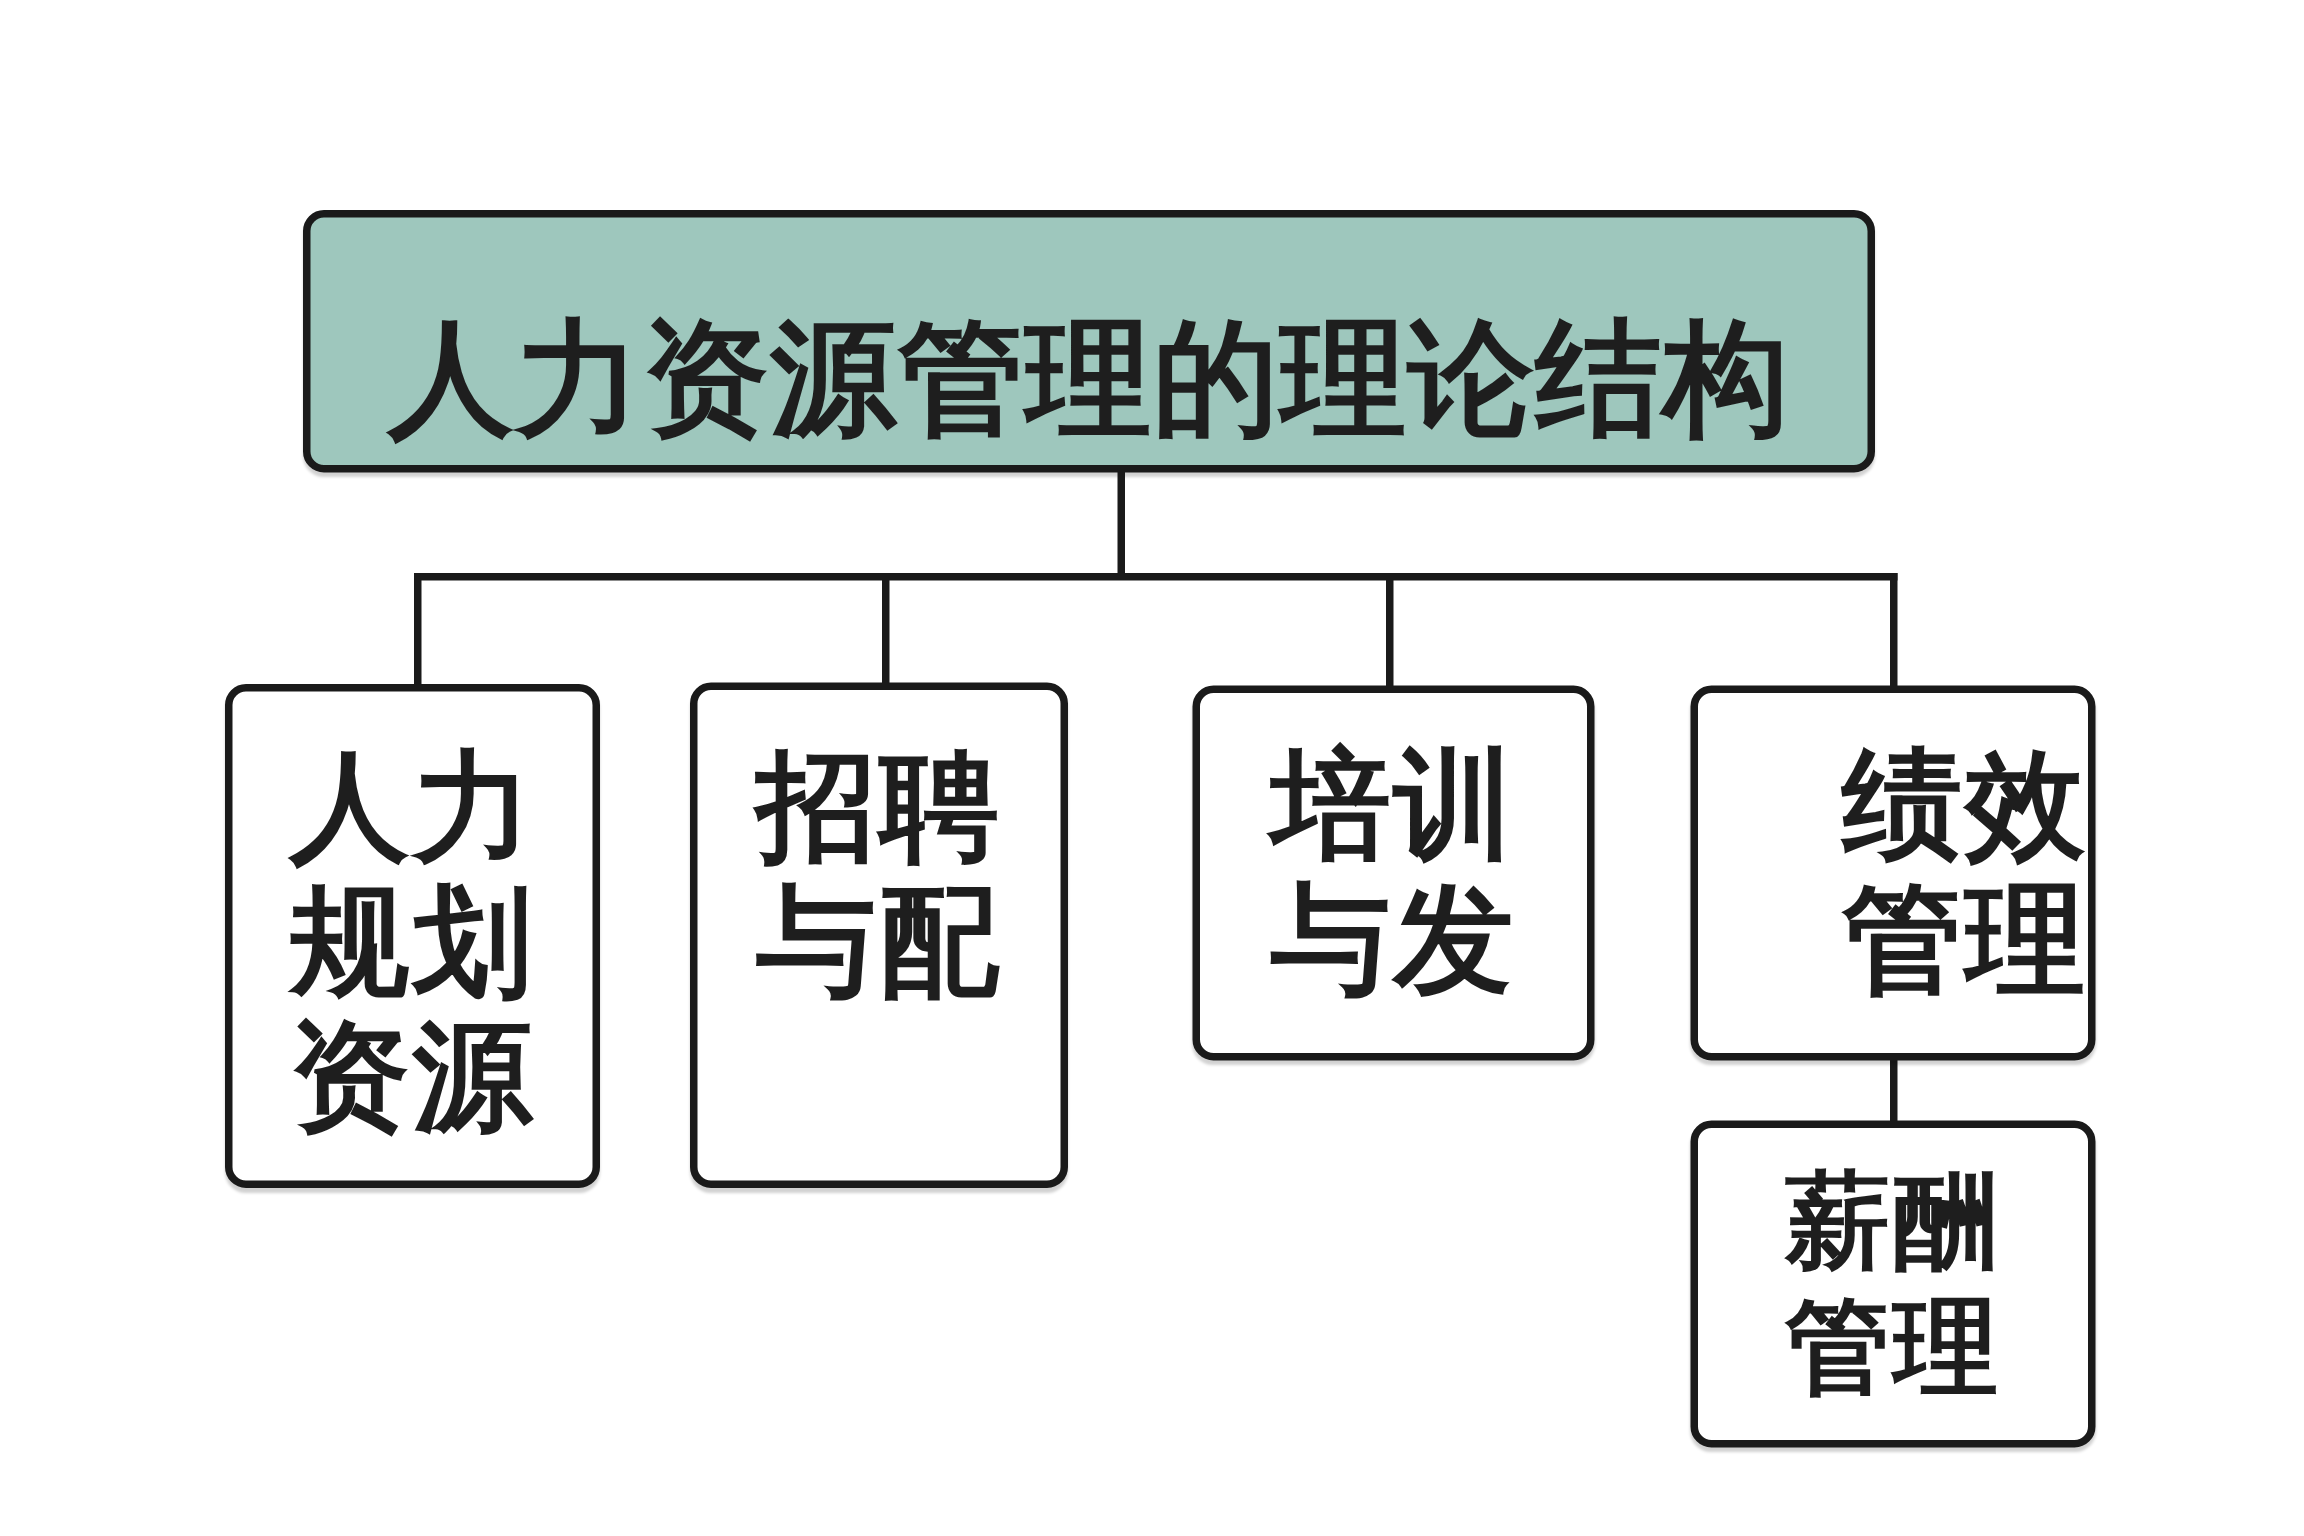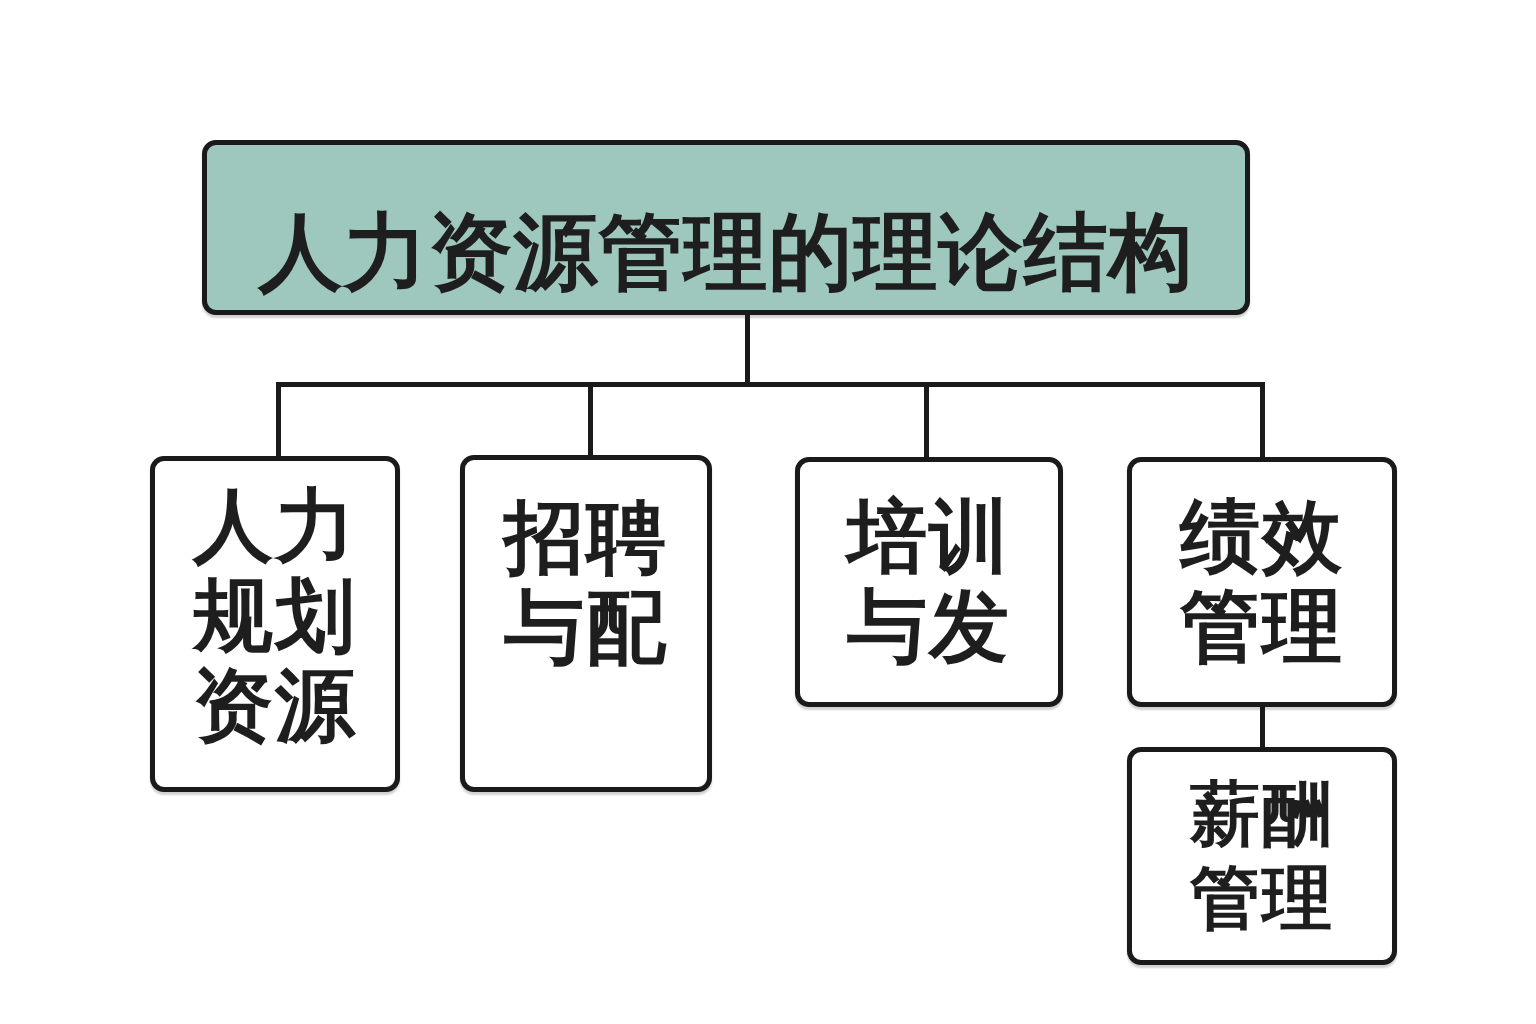--- a/index.html
+++ b/index.html
@@ -64,37 +64,37 @@
   </div>
 
   <div class="connector" style="left:745px; top:313px; width:5px; height:73px;"></div>
   <div class="connector" style="left:276px; top:382px; width:989px; height:5px;"></div>
   <div class="connector" style="left:276px; top:382px; width:5px; height:77px;"></div>
   <div class="connector" style="left:588px; top:382px; width:5px; height:76px;"></div>
   <div class="connector" style="left:924px; top:382px; width:5px; height:78px;"></div>
   <div class="connector" style="left:1260px; top:382px; width:5px; height:78px;"></div>
   <div class="connector" style="left:1260px; top:704px; width:5px; height:46px;"></div>
 
-  <div class="box" style="left:150px; top:456px; width:250px; height:336px; padding-top:20px;">
+  <div class="box" style="left:150px; top:456px; width:250px; height:336px; padding-top:32px;">
     <span class="node-line">人力</span>
     <span class="node-line">规划</span>
     <span class="node-line">资源</span>
   </div>
 
   <div class="box" style="left:460px; top:455px; width:252px; height:337px; padding-top:33px; justify-content:flex-start;">
     <span class="node-line">招聘</span>
     <span class="node-line">与配</span>
   </div>
 
   <div class="box" style="left:795px; top:457px; width:268px; height:250px; justify-content:center;">
     <span class="node-line">培训</span>
     <span class="node-line">与发</span>
   </div>
 
-  <div class="box" style="left:1127px; top:457px; width:270px; height:250px; justify-content:center;">
+  <div class="box" style="left:1127px; top:457px; width:270px; height:250px; justify-content:center;align-items:flex-end;">
     <span class="node-line">绩效</span>
     <span class="node-line">管理</span>
   </div>
 
   <div class="box small" style="left:1127px; top:747px; width:270px; height:218px; justify-content:center;">
     <span class="node-line">薪酬</span>
     <span class="node-line">管理</span>
   </div>
 
 </div>

